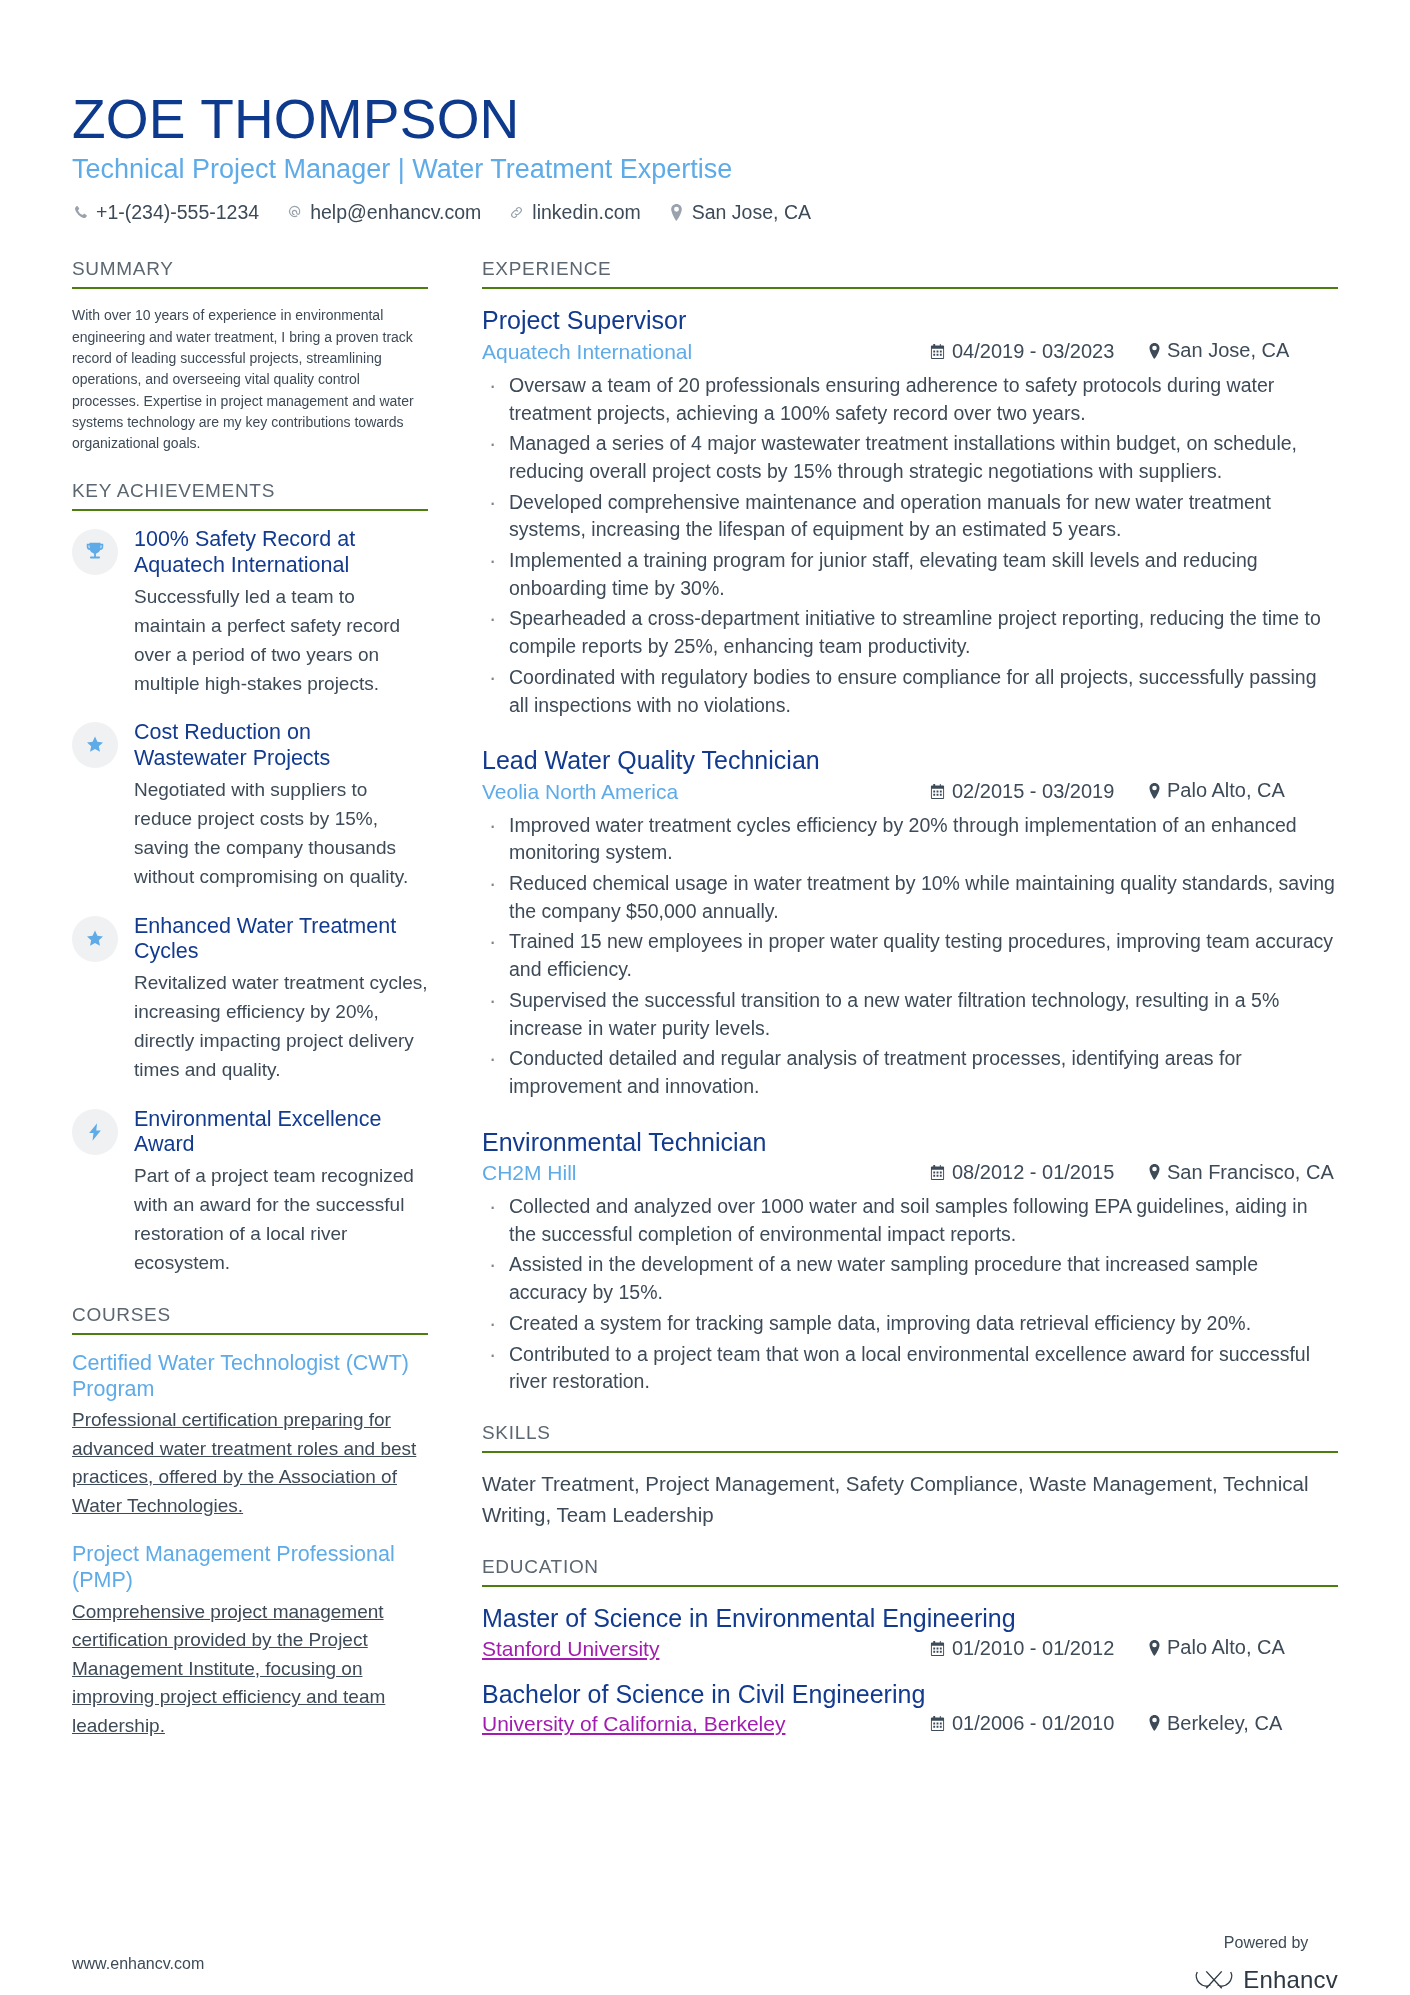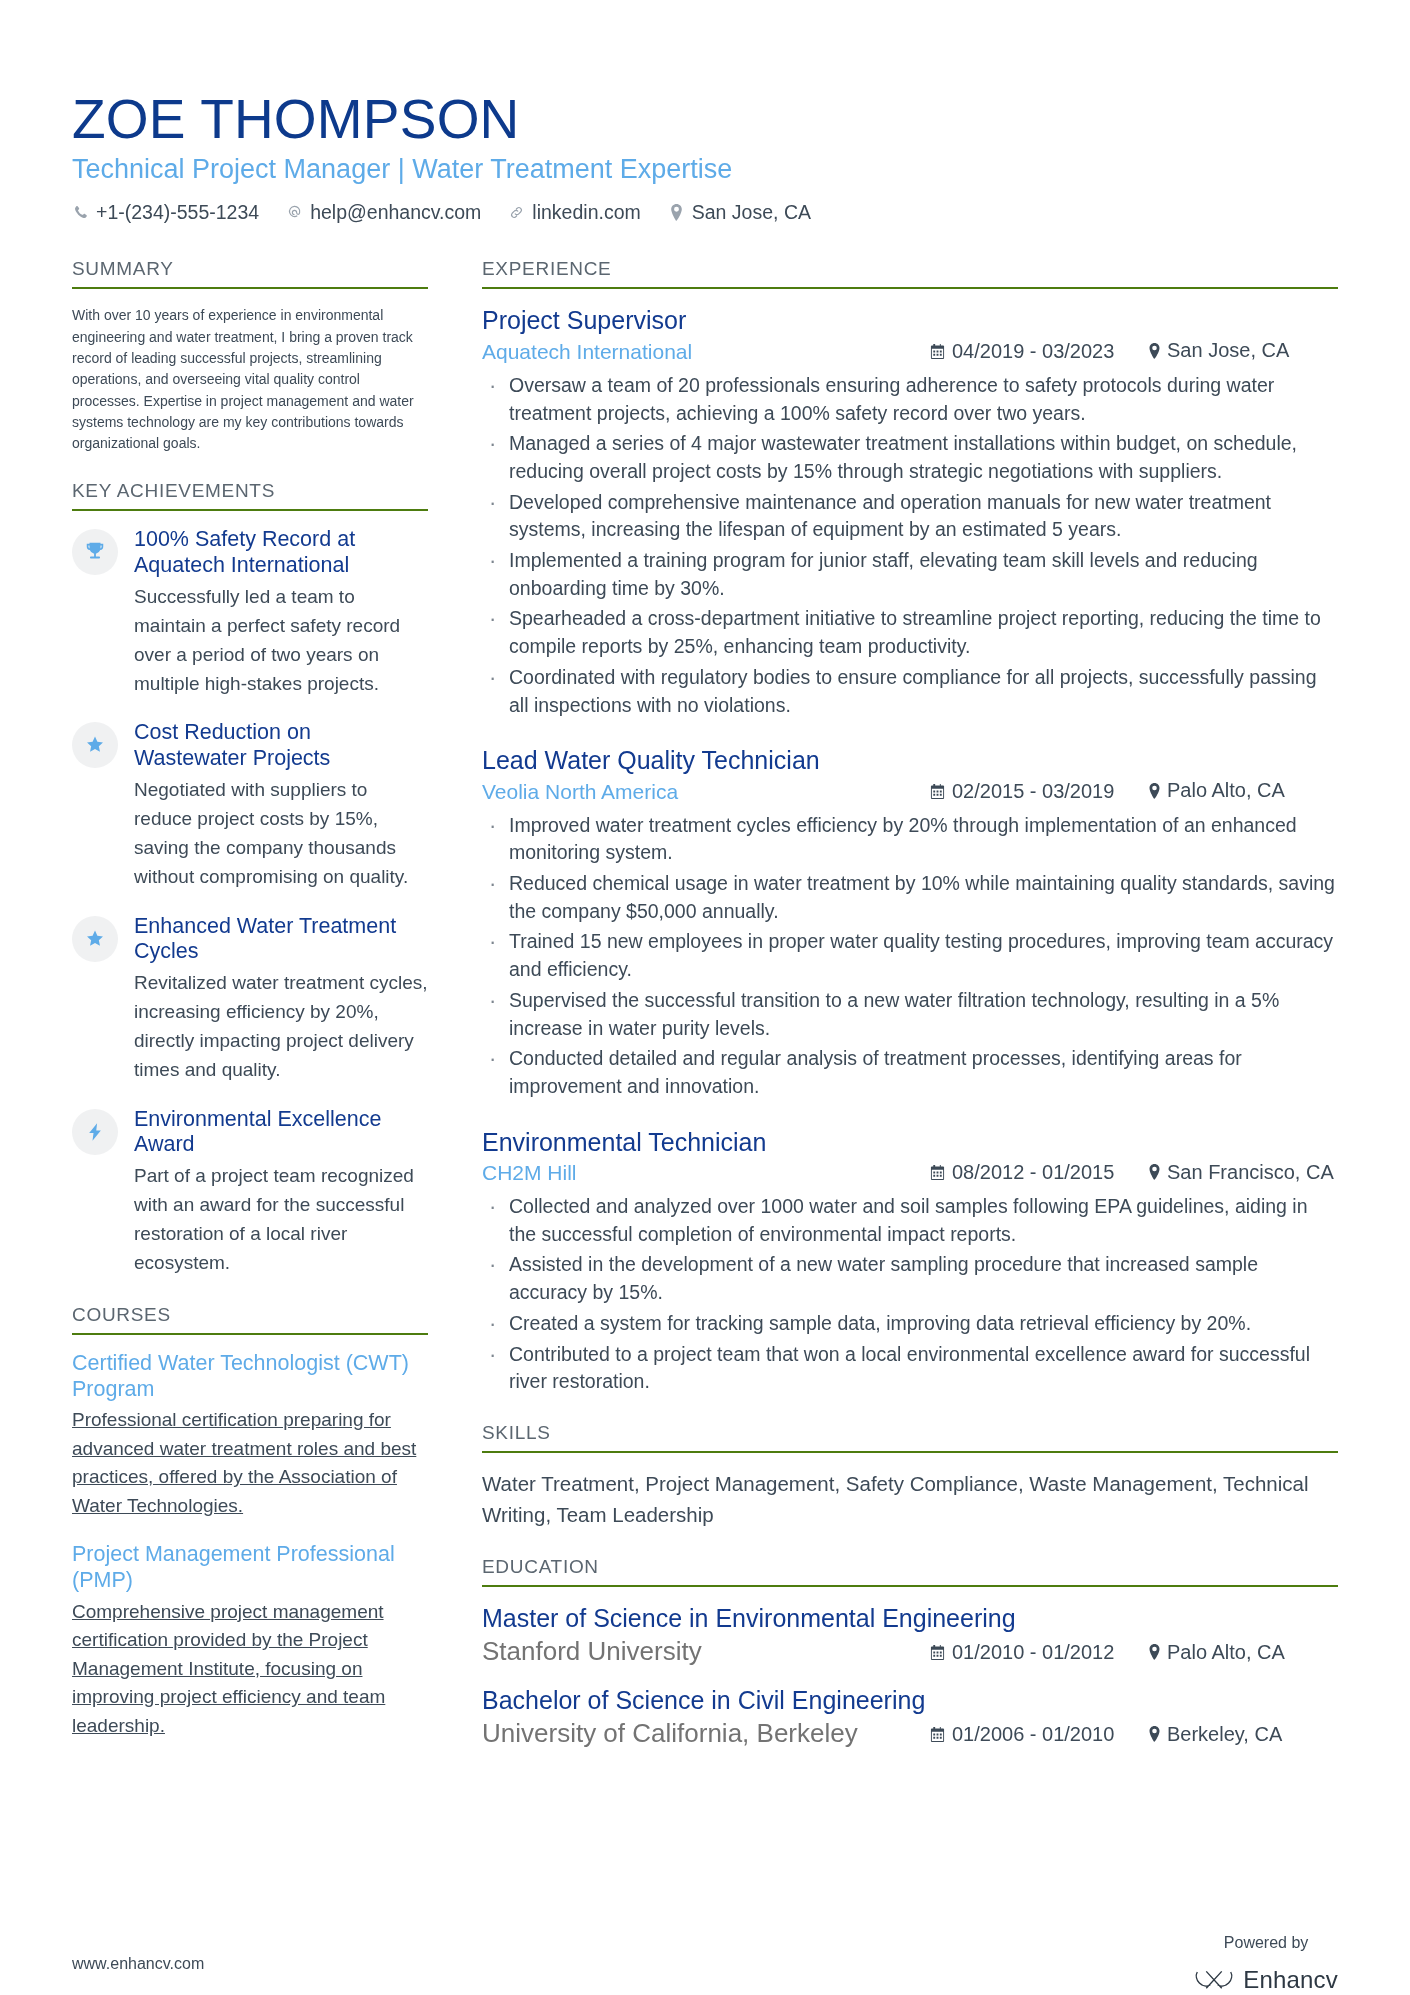--- a/index.html
+++ b/index.html
@@ -208,21 +208,21 @@
     font-size: 25px;
     line-height: 1.2;
     color: #123a8f;
     margin-bottom: 3px;
   }
   .edu-meta {
     display: flex;
     align-items: baseline;
     font-size: 20px;
   }
-  .edu-school { color: #737373; font-size: 26px; flex: 0 0 auto; white-space: nowrap; }
+  .edu-school { color: #a21caf; font-size: 21px; flex: 0 0 auto; white-space: nowrap; text-decoration: underline; }
 
   
   .footer {
     position: absolute;
     left: 72px;
     right: 72px;
     bottom: 40px;
     display: flex;
     align-items: center;
     justify-content: space-between;

